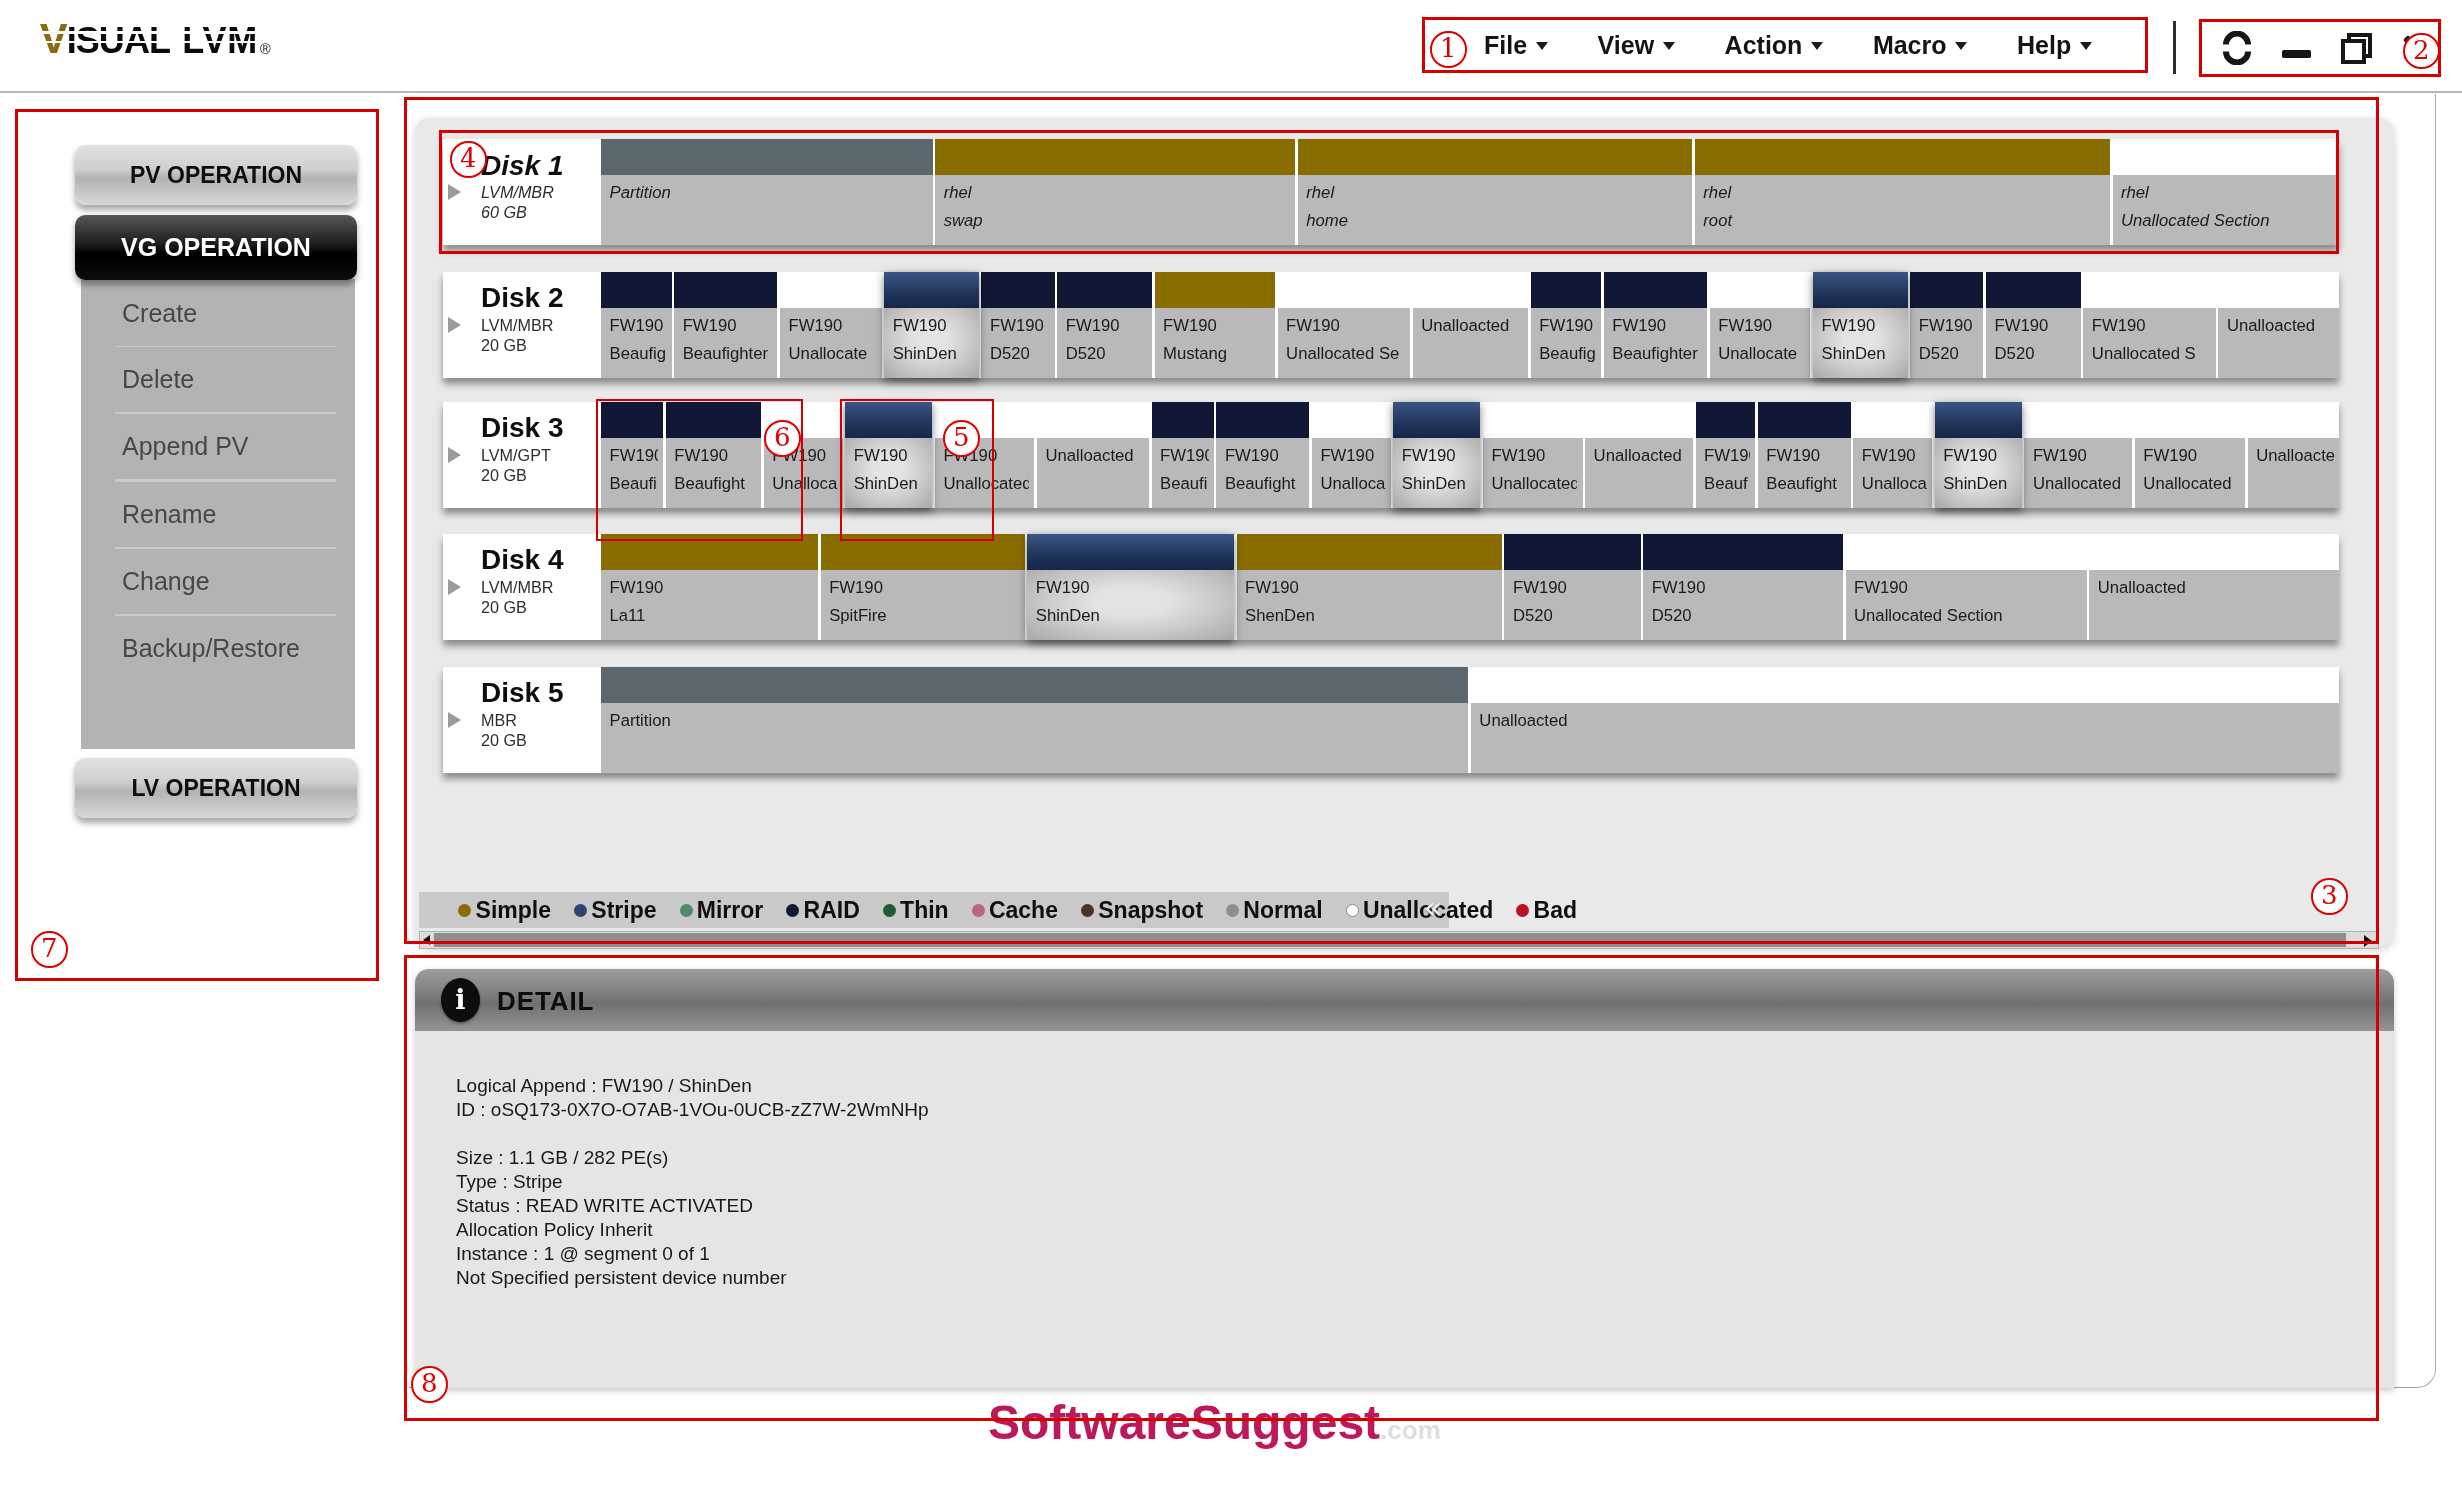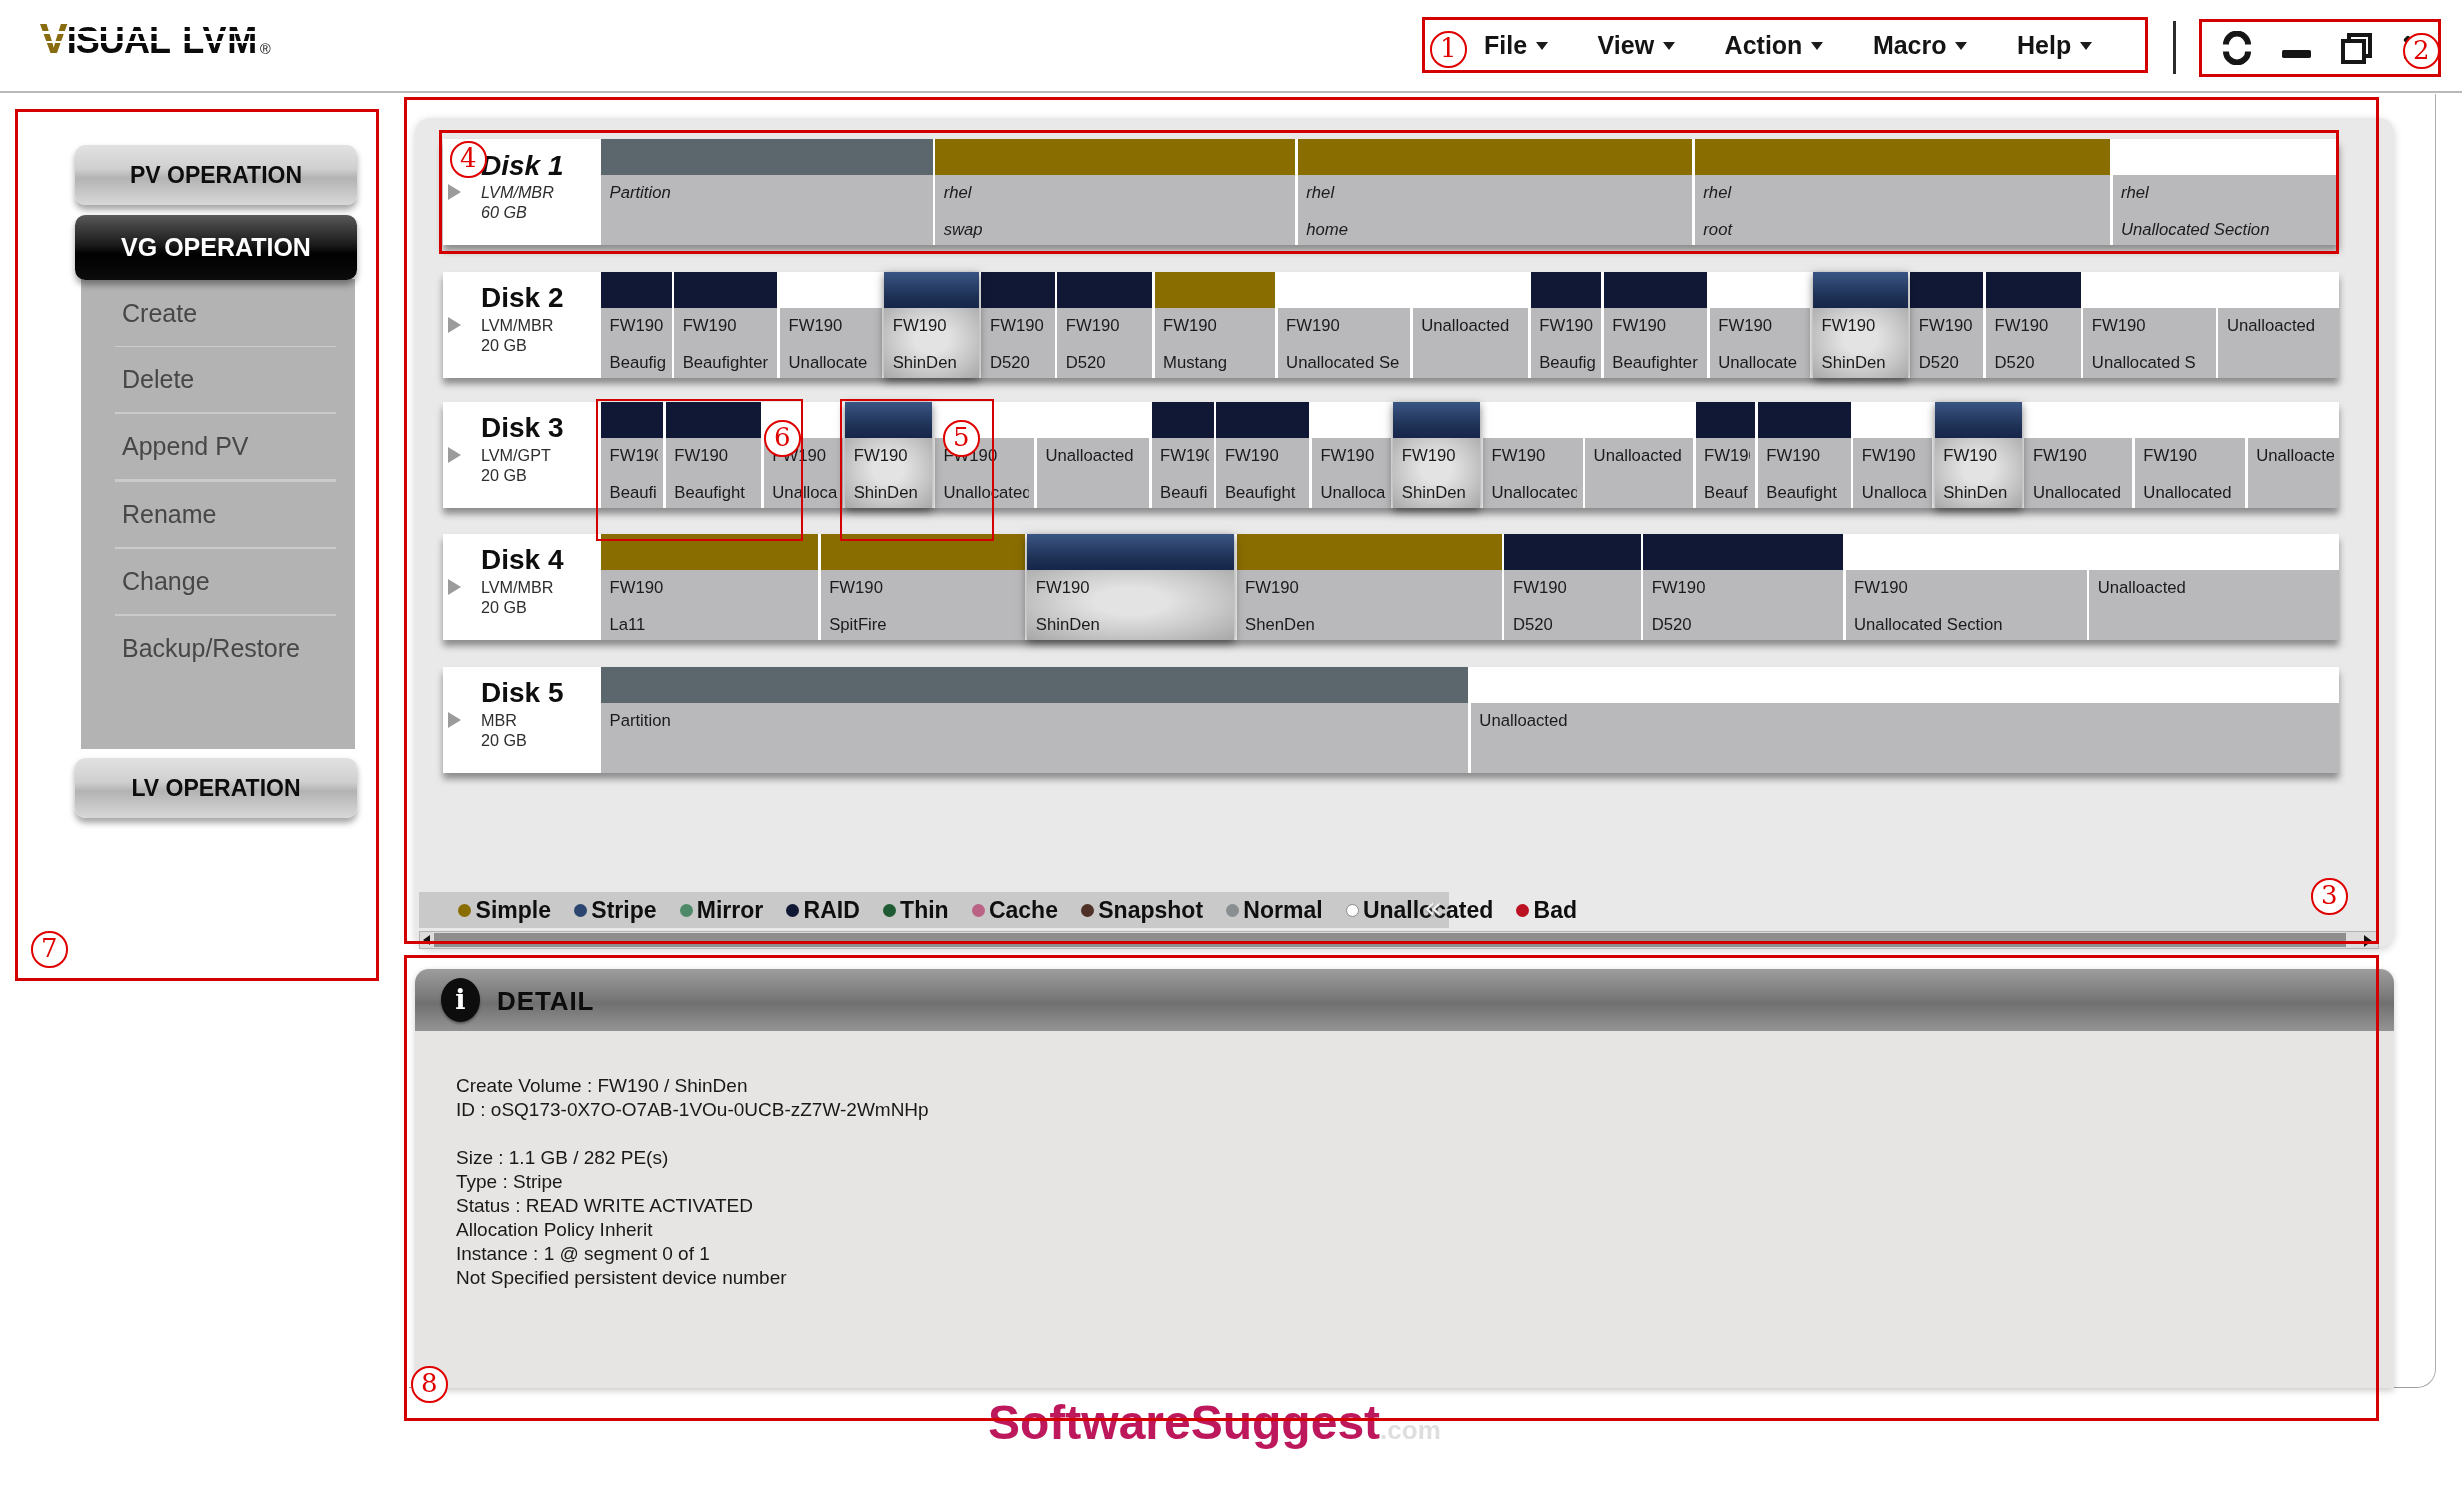--- a/index.html
+++ b/index.html
@@ -58,21 +58,21 @@
   .disk-title{font-size:28px;font-weight:700;color:#0e0e0e;padding:10.3px 0 1.7px 38px;}
   .disk-meta{font-size:16.2px;color:#2e2e2e;padding-left:38px;line-height:19.7px;}
   .segs{flex:1;display:flex;gap:2.6px;background:#ffffff;}
   .seg{display:flex;flex-direction:column;min-width:0;flex-basis:0;}
   .seg-bar{height:36px;flex:0 0 36px;background:transparent;}
   .seg.sel .seg-bar{background:linear-gradient(180deg,#3a5584 0%,#1d3054 70%,#16264a 100%) !important;}
   .seg-body{flex:1;background:#b9b9bc;padding:7.7px 5.1px 0 8.5px;overflow:hidden;}
   .seg.sel .seg-body{background:radial-gradient(ellipse at 50% 45%, #e3e3e3 25%, #c9c9c9 60%, #a7a7a7 100%);}
   .seg.sel{box-shadow:0 2.6px 8.5px rgba(0,0,0,.5);z-index:2;}
   .seg-l1,.seg-l2{font-size:16.7px;color:#1b1b1b;white-space:nowrap;overflow:hidden;}
-  .seg-l2{margin-top:17px;}
+  .seg-l2{margin-top:8px;}
   
   .legend{position:absolute;left:4.3px;top:774px;width:1030px;height:36px;background:#c9c9c9;
     display:flex;align-items:center;padding-left:39px;box-sizing:border-box;}
   .lg-item{display:flex;align-items:center;margin-right:23px;}
   .lg-dot{width:13px;height:13px;border-radius:50%;margin-right:4.3px;flex:0 0 13px;}
   .lg-dot.white{border:0.9px solid #8a8a8a;box-sizing:border-box;}
   .lg-label{font-size:23px;font-weight:700;color:#0f0f0f;white-space:nowrap;}
   .lg-collapse{position:absolute;right:6.8px;top:-2.6px;font-family:"DejaVu Sans",sans-serif;font-size:31px;
     color:#f2f2f2;text-shadow:0 0.9px 1.7px #7e7e7e;cursor:default;}
   .scrollbar{position:absolute;left:4.3px;top:813px;width:1960px;height:18px;background:#dcdcdc;
@@ -645,21 +645,21 @@
     </div>
   </div>
 
 <div class="detail-panel">
   <div class="detail-header">
     <span class="info-icon">i</span>
     <span class="detail-title">DETAIL</span>
   </div>
   <div class="detail-body">
     <div class="detail-text" id="detail-text">
-        <div class="dt-line">Create Volume : FW190 / ShinDen</div>
+        <div class="dt-line">Logical Append : FW190 / ShinDen</div>
         <div class="dt-line">ID : oSQ173-0X7O-O7AB-1VOu-0UCB-zZ7W-2WmNHp</div>
         <div class="dt-line blank"></div>
         <div class="dt-line">Size : 1.1 GB / 282 PE(s)</div>
         <div class="dt-line">Type : Stripe</div>
         <div class="dt-line">Status : READ WRITE ACTIVATED</div>
         <div class="dt-line">Allocation Policy Inherit</div>
         <div class="dt-line">Instance : 1 @ segment 0 of 1</div>
         <div class="dt-line">Not Specified persistent device number</div>
       </div>
   </div>

